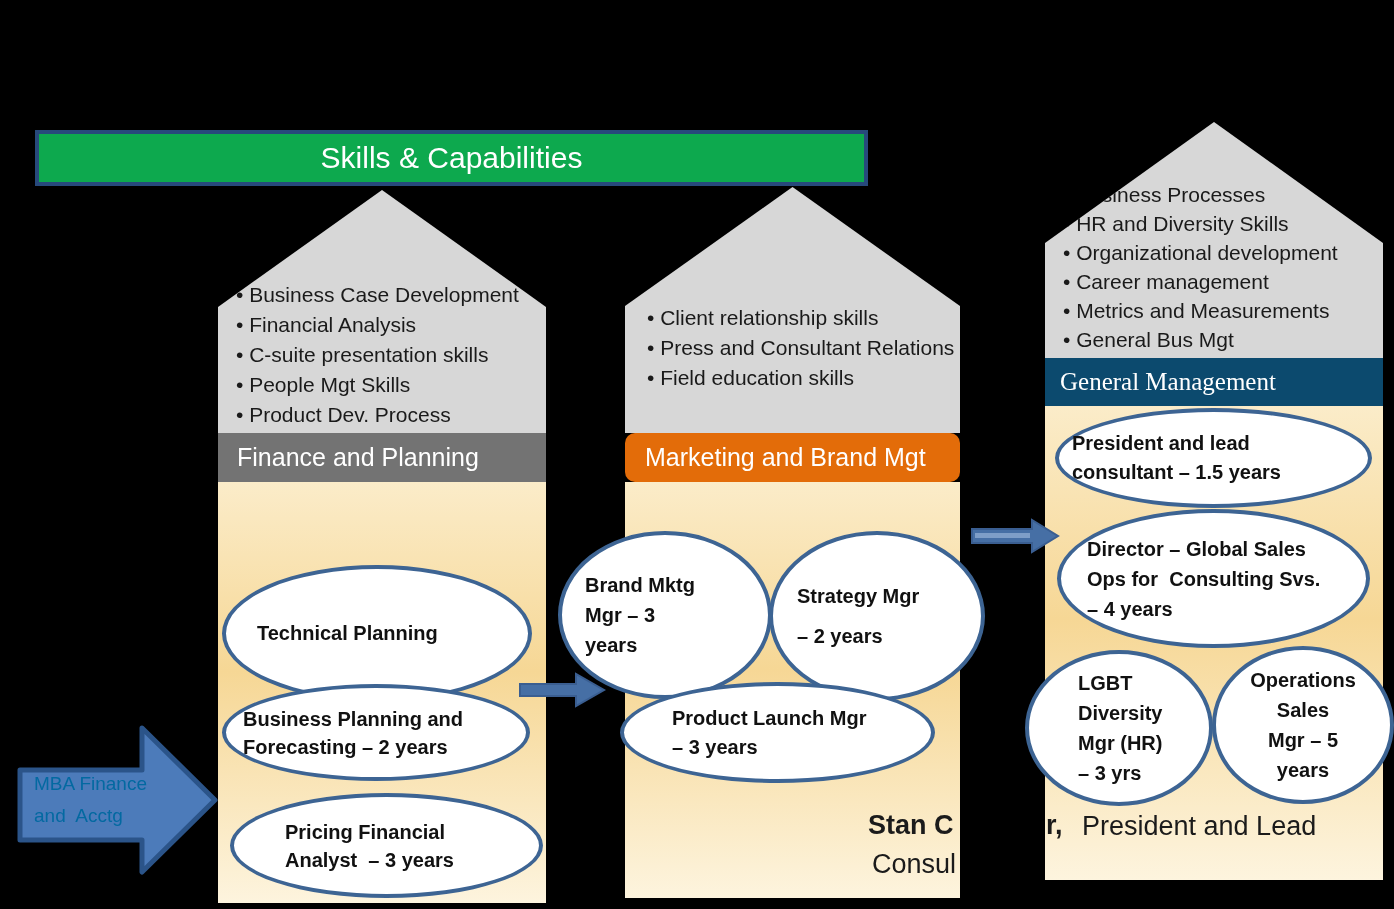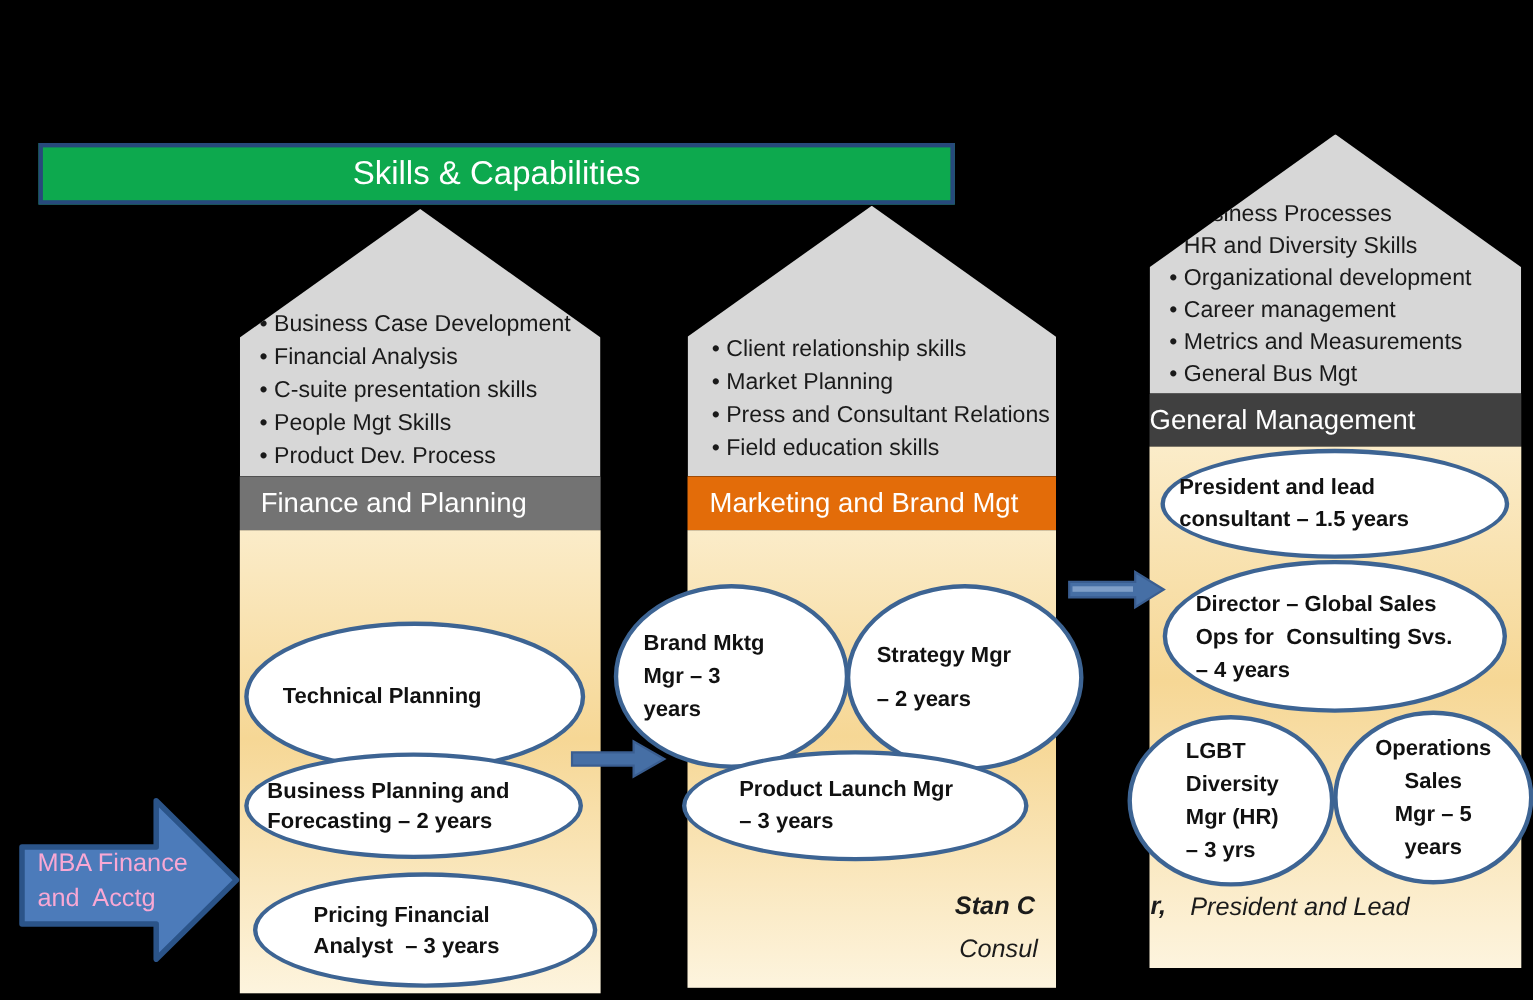--- a/index.html
+++ b/index.html
@@ -22,25 +22,25 @@
       background:linear-gradient(180deg,#FBECC9 0%,#F6D795 45%,#FDF4DE 100%);}
 
   .ellipse{position:absolute;background:#fff;border:4px solid #3D6493;
            border-radius:50%;box-sizing:border-box;z-index:3;
            display:flex;flex-direction:column;justify-content:center;
            color:#111;font-weight:bold;font-size:20px;}
   .ellipse .line{white-space:pre;}
   .ellipse.center{text-align:center;}
 
   .arrow-svg{position:absolute;z-index:4;}
-  .mba-text{position:absolute;left:34px;top:768px;z-index:5;color:#f9a8d4;
-            font-size:23px;line-height:32px;}
+  .mba-text{position:absolute;left:34px;top:768px;z-index:5;color:#0369a1;
+            font-size:19px;line-height:32px;}
   .mba-text div{white-space:pre;}
 
-  .footer-frag{position:absolute;z-index:2;color:#1B1B1B;font-size:23px;white-space:pre;font-style:italic;}
+  .footer-frag{position:absolute;z-index:2;color:#1B1B1B;font-size:27px;white-space:pre;}
   .bold{font-weight:bold;}
 </style>
 </head>
 <body>
 
 <div class="stage">
 
   <div class="banner">Skills &amp; Capabilities</div>
 
   <div id="towers">
@@ -62,26 +62,25 @@
         <div class="line">Business Planning and</div>
         <div class="line">Forecasting – 2 years</div>
       </div>
       <div class="ellipse" style="left: 230px; top: 793px; width: 313px; height: 105px; padding-left: 51px; line-height: 28px;">
         <div class="line">Pricing Financial</div>
         <div class="line">Analyst  – 3 years</div>
       </div>
       <div class="tower-top" style="left: 625px; top: 187px; width: 335px; height: 246px; clip-path: polygon(50% 0px, 100% 48.4%, 100% 100%, 0px 100%, 0px 48.4%);">
         <div class="skills" style="left: 22px; top: 116px; line-height: 30px;">
           <div class="skill-line">• Client relationship skills</div>
-          <div class="skill-line">• Market Planning</div>
           <div class="skill-line">• Press and Consultant Relations</div>
           <div class="skill-line">• Field education skills</div>
         </div>
       </div>
-      <div class="tower-header" style="left: 625px; top: 433px; width: 335px; height: 49px; background: rgb(227, 108, 9); padding-left: 20px;">Marketing and Brand Mgt</div>
+      <div class="tower-header" style="left: 625px; top: 433px; width: 335px; height: 49px; background: rgb(227, 108, 9); padding-left: 20px; border-radius: 10px;">Marketing and Brand Mgt</div>
       <div class="tower-body" style="left: 625px; top: 482px; width: 335px; height: 416px;"></div>
       <div class="ellipse" style="left: 558px; top: 531px; width: 214px; height: 168px; padding-left: 23px; line-height: 30px;">
         <div class="line">Brand Mktg</div>
         <div class="line">Mgr – 3</div>
         <div class="line">years</div>
       </div>
       <div class="ellipse" style="left: 769px; top: 531px; width: 216px; height: 170px; padding-left: 24px; line-height: 30px; gap: 10px;">
         <div class="line">Strategy Mgr</div>
         <div class="line">– 2 years</div>
       </div>
@@ -92,21 +91,21 @@
       <div class="tower-top" style="left: 1045px; top: 122px; width: 338px; height: 236px; clip-path: polygon(50% 0px, 100% 51.3%, 100% 100%, 0px 100%, 0px 51.3%);">
         <div class="skills" style="left: 18px; top: 58px; line-height: 29px;">
           <div class="skill-line">• Business Processes</div>
           <div class="skill-line">• HR and Diversity Skills</div>
           <div class="skill-line">• Organizational development</div>
           <div class="skill-line">• Career management</div>
           <div class="skill-line">• Metrics and Measurements</div>
           <div class="skill-line">• General Bus Mgt</div>
         </div>
       </div>
-      <div class="tower-header" style="left: 1045px; top: 358px; width: 338px; height: 48px; background: #404040; ">General Management</div>
+      <div class="tower-header" style="left: 1045px; top: 358px; width: 338px; height: 48px; background: #0c4a6e; padding-left: 15px; font-family: Liberation Serif, serif;">General Management</div>
       <div class="tower-body" style="left: 1045px; top: 406px; width: 338px; height: 474px;"></div>
       <div class="ellipse" style="left: 1055px; top: 408px; width: 317px; height: 100px; padding-left: 13px; line-height: 29px;">
         <div class="line">President and lead</div>
         <div class="line">consultant – 1.5 years</div>
       </div>
       <div class="ellipse" style="left: 1057px; top: 509px; width: 313px; height: 139px; padding-left: 26px; line-height: 30px;">
         <div class="line">Director – Global Sales</div>
         <div class="line">Ops for  Consulting Svs.</div>
         <div class="line">– 4 years</div>
       </div>

